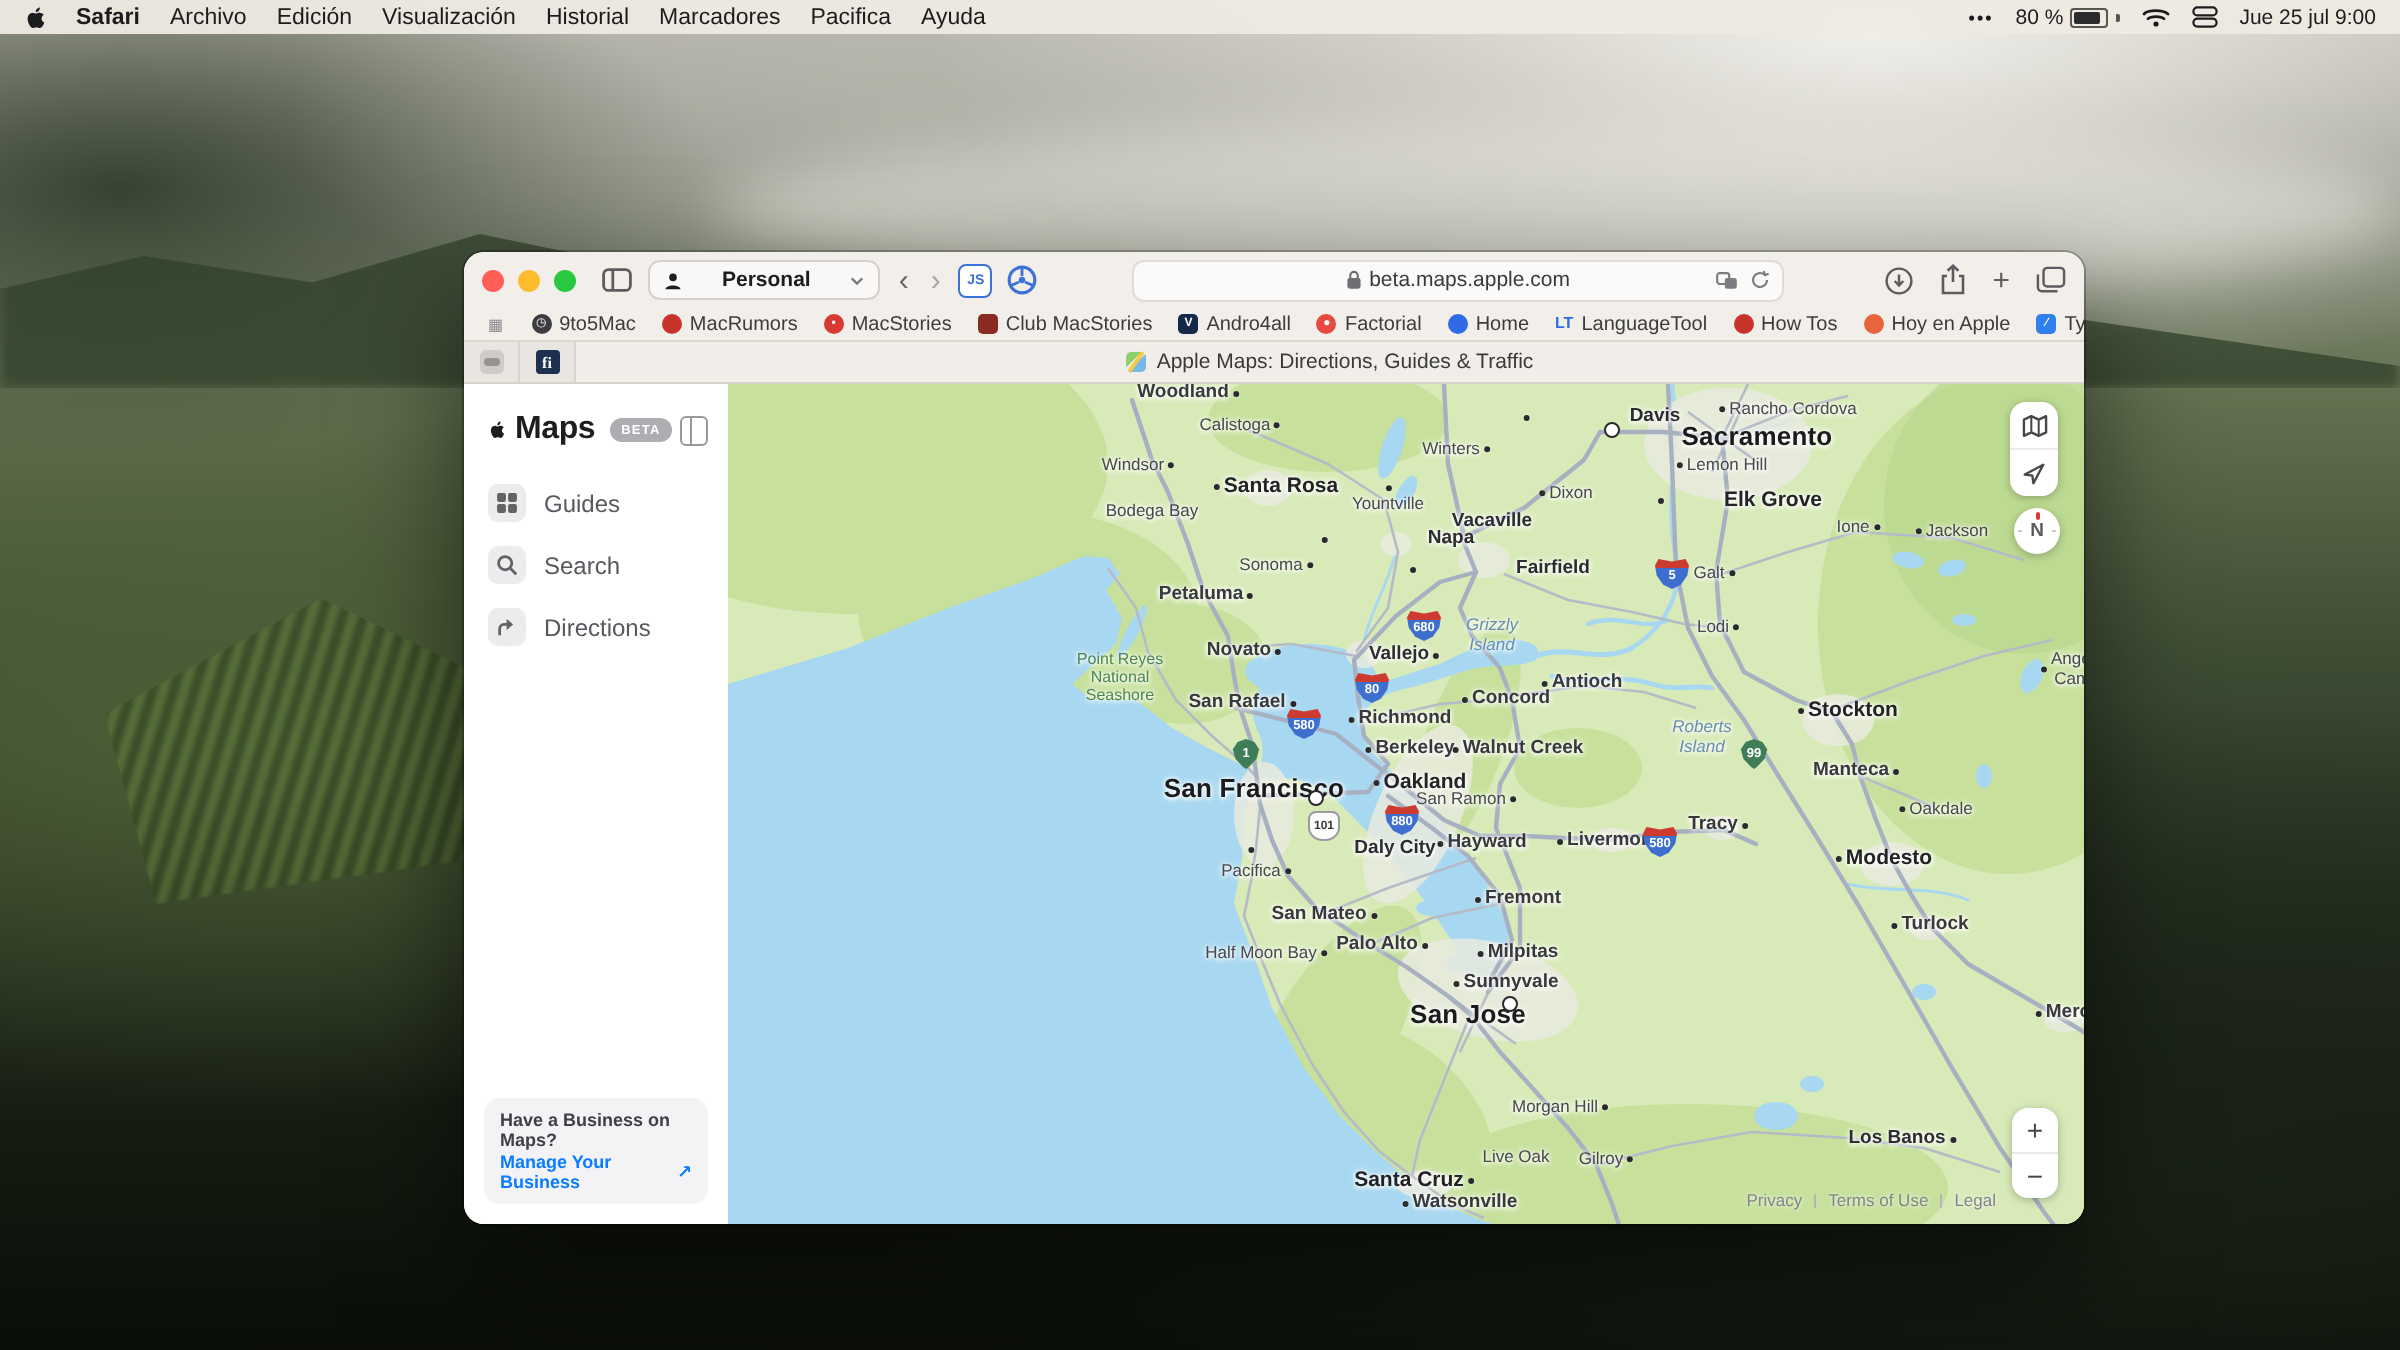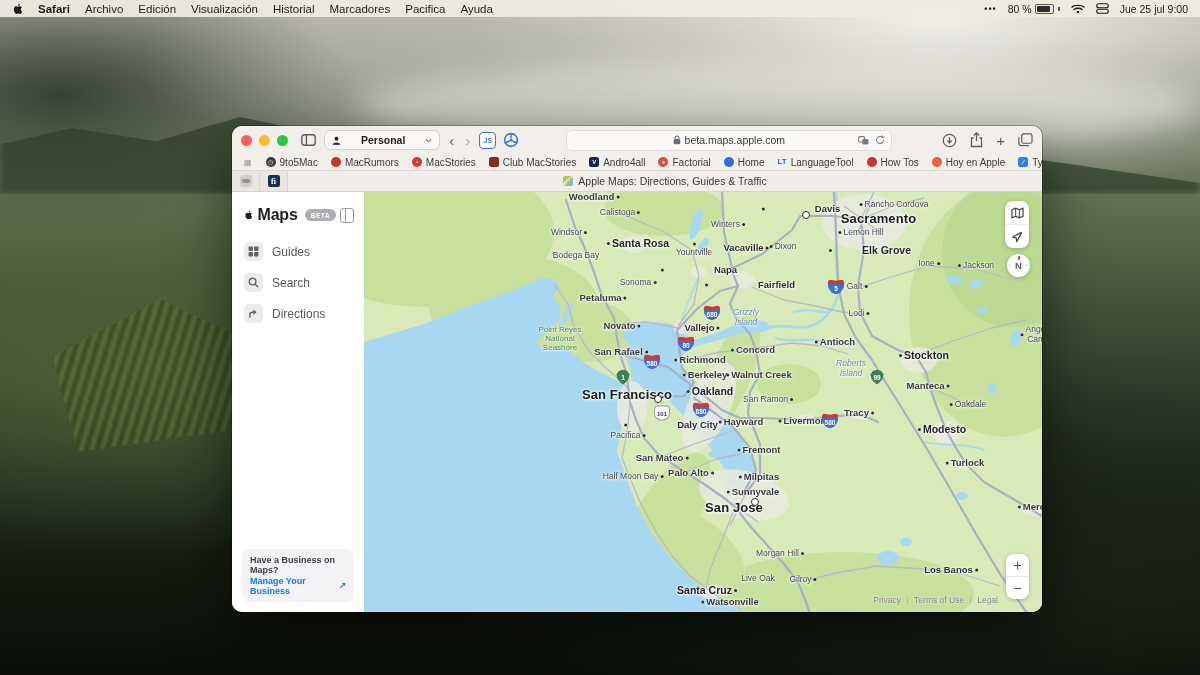--- a/index.html
+++ b/index.html
@@ -482,21 +482,21 @@
               <span class="txt">Santa Rosa</span>
             </div>
             <div class="lbl sm" style="left: 364px; top: 33px;">
               <span class="txt">Winters</span>
               <span class="dot"></span>
             </div>
             <div class="lbl sm" style="left: 330px; top: 58px; flex-direction: column;">
               <span class="dot"></span>
               <span class="txt">Yountville</span>
             </div>
-            <div class="lbl mdb" style="left: 358px; top: 56px;">
+            <div class="lbl mdb" style="left: 358px; top: 72px; flex-direction: column;">
               <span class="txt">Vacaville</span>
               <span class="dot"></span>
             </div>
             <div class="lbl sm" style="left: 419px; top: 55px;">
               <span class="dot"></span>
               <span class="txt">Dixon</span>
             </div>
             <div class="lbl mdb" style="left: 335px; top: 78px;">
               <span class="dot"></span>
               <span class="txt">Napa</span>
@@ -541,21 +541,21 @@
               <span class="dot"></span>
             </div>
             <div class="lbl water" style="left: 382px; top: 126px;">
               <span class="txt">Grizzly
 Island</span>
             </div>
             <div class="lbl sm" style="left: 672px; top: 143px;">
               <span class="dot"></span>
               <span class="txt">Angels Camp</span>
             </div>
-            <div class="lbl md" style="left: 427px; top: 150px; margin-left: 44px;">
+            <div class="lbl md" style="left: 427px; top: 150px;">
               <span class="dot"></span>
               <span class="txt">Antioch</span>
             </div>
             <div class="lbl md" style="left: 389px; top: 158px;">
               <span class="dot"></span>
               <span class="txt">Concord</span>
             </div>
             <div class="lbl md" style="left: 257px; top: 160px;">
               <span class="txt">San Rafael</span>
               <span class="dot"></span>
@@ -577,21 +577,21 @@
               <span class="txt">Walnut Creek</span>
             </div>
             <div class="lbl water" style="left: 487px; top: 177px;">
               <span class="txt">Roberts
 Island</span>
             </div>
             <div class="lbl cap" style="left: 346px; top: 199px;">
               <span class="dot"></span>
               <span class="txt">Oakland</span>
             </div>
-            <div class="lbl sm" style="left: 369px; top: 208px; margin-left: 35px;">
+            <div class="lbl sm" style="left: 369px; top: 208px;">
               <span class="txt">San Ramon</span>
               <span class="dot"></span>
             </div>
             <div class="lbl md" style="left: 564px; top: 194px;">
               <span class="txt">Manteca</span>
               <span class="dot"></span>
             </div>
             <div class="lbl lg" style="left: 263px; top: 203px;">
               <span class="txt">San Francisco</span>
             </div>

